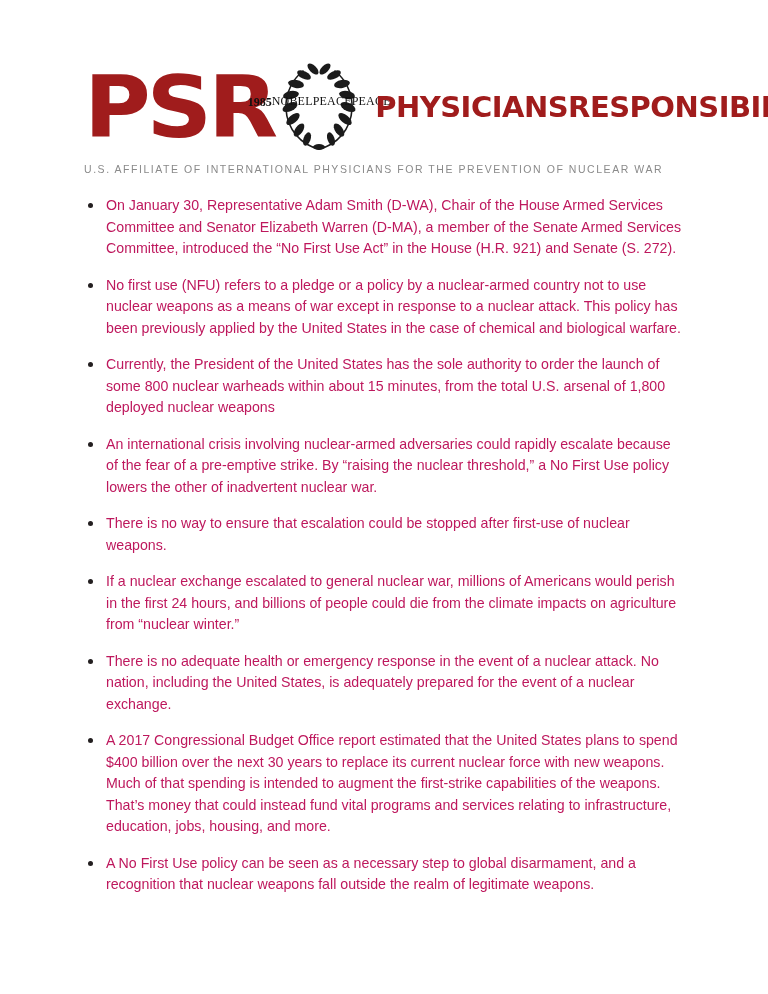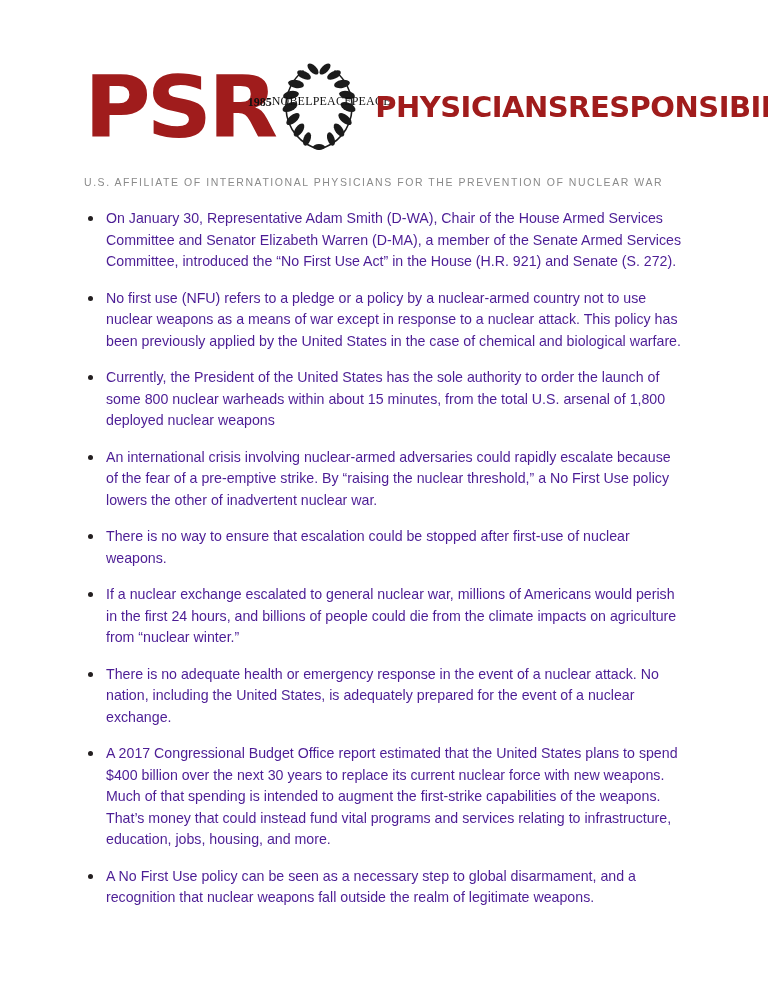--- a/index.html
+++ b/index.html
@@ -92,21 +92,21 @@
     font-weight: bold;
     font-size: 29px;
     line-height: 27px;
     letter-spacing: -0.5px;
     color: #A01C1C;
     transform: scaleX(1.0);
     transform-origin: left center;
     white-space: nowrap;
   }
   .tagline {
-    margin-top: 20px;
+    margin-top: 7px;
     font-family: "Liberation Sans", sans-serif;
     font-size: 10.5px;
     letter-spacing: 1.55px;
     color: #8a8a8a;
     white-space: nowrap;
     text-align: left;
   }
 
   
   .doc-title {
@@ -127,21 +127,21 @@
     margin-top: 20px;
     padding-left: 84px;
     padding-right: 86px;
   }
   .bullet-item {
     position: relative;
     padding-left: 22px;
     margin-bottom: 15px;
     font-size: 14.2px;
     line-height: 21.5px;
-    color: #4c1d95;
+    color: #be185d;
     text-align: left;
     white-space: pre-wrap;
   }
   .bullet-item::before {
     content: "";
     position: absolute;
     left: 4px;
     top: 8px;
     width: 5px;
     height: 5px;

